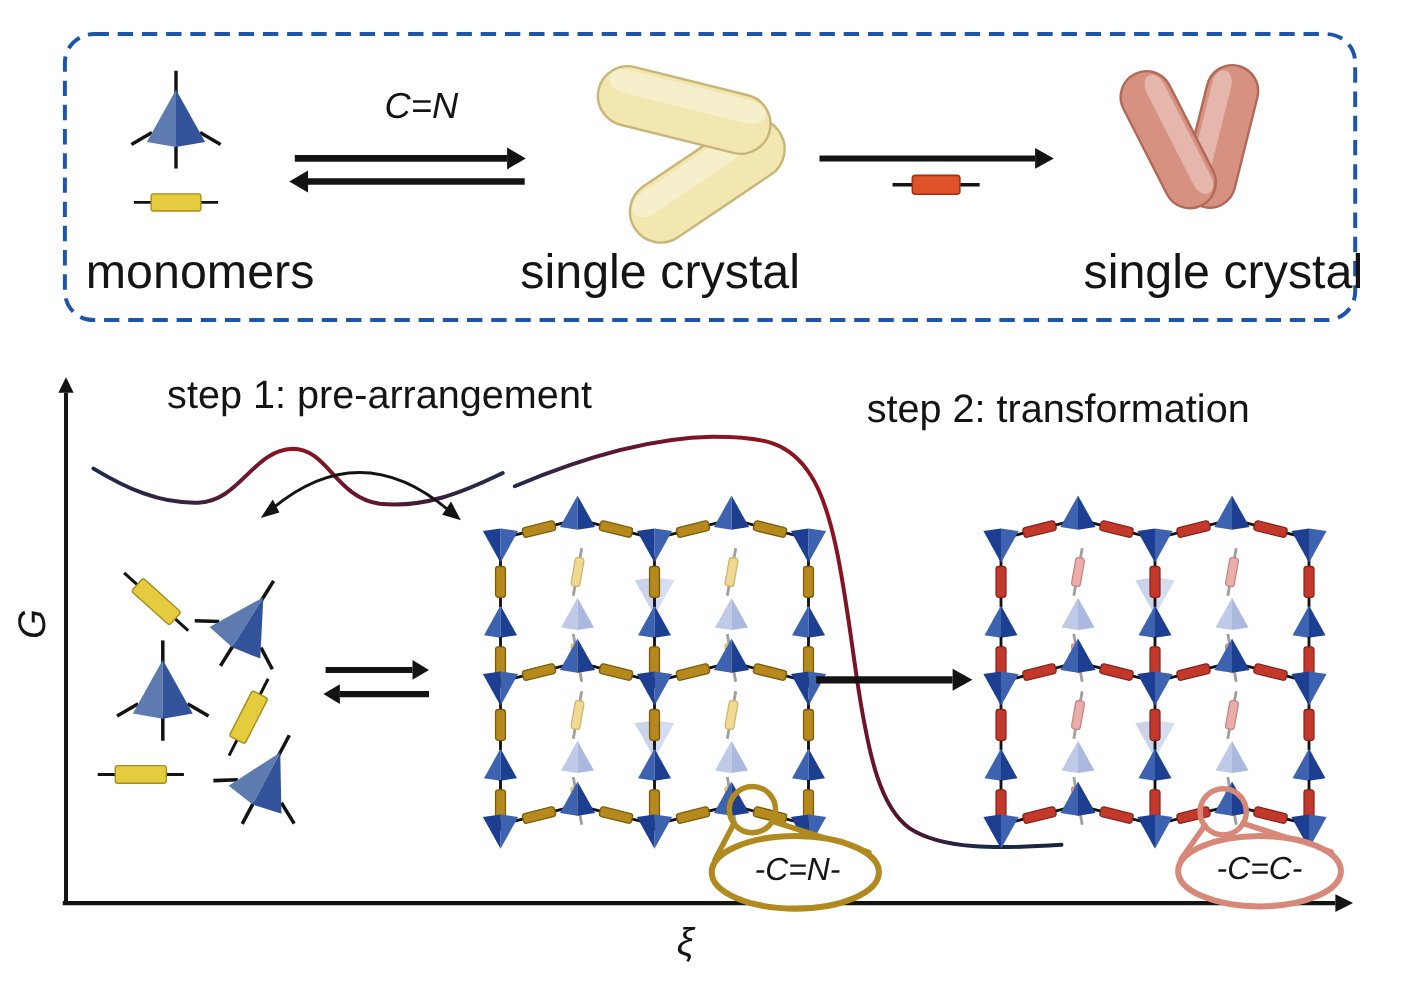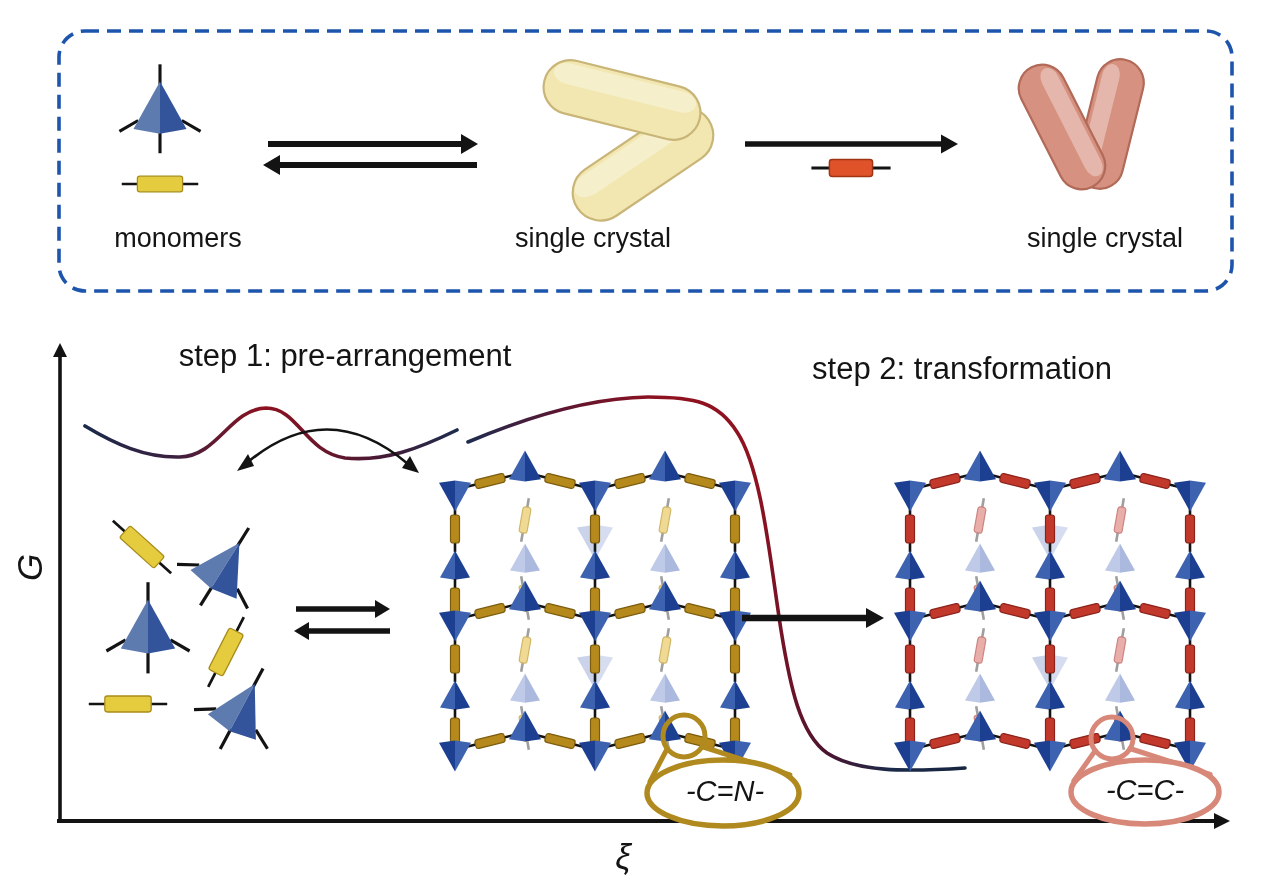--- a/index.html
+++ b/index.html
@@ -1,21 +1,21 @@
 <!DOCTYPE html>
 <html><head>
 <meta charset="utf-8">
 <style>
   html,body{margin:0;padding:0;background:#ffffff;}
   .stage{position:relative;width:1280px;height:895px;background:#ffffff;
          font-family:"Liberation Sans", sans-serif;overflow:hidden;}
   #canvas{position:absolute;left:0;top:0;}
   .txt{position:absolute;color:#141414;white-space:nowrap;text-align:center;line-height:1.1;}
-  .caption{font-size:27px;}
-  .heading{font-size:31px;}
+  .caption{font-size:44px;}
+  .heading{font-size:36px;}
   .rxn{font-size:33px;font-style:italic;}
   .axis{font-size:35px;font-style:italic;}
   .callout{font-size:29px;font-style:italic;}
   .vert{transform:rotate(-90deg);}
 </style>
 </head>
 <body>
 
 <div class="stage">
   <svg id="canvas" width="1280" height="895" viewBox="0 0 1280 895">
@@ -633,20 +633,21 @@
         <circle cx="684" cy="736" r="21" fill="none" stroke="#b08a1e" stroke-width="5"></circle>
       </g>
       <g>
         <path d="M 1095.2,750.6 L 1073.96,780.8 M 1129.85,748.5 L 1210.12,774.4" stroke="#d88878" stroke-width="5" fill="none" stroke-linecap="round"></path>
         <ellipse cx="1145" cy="792" rx="74" ry="32" fill="#ffffff" stroke="#d88878" stroke-width="5.5"></ellipse>
         <circle cx="1112" cy="738" r="21" fill="none" stroke="#d88878" stroke-width="5"></circle>
       </g>
     </svg>
 
   <div class="txt caption" style="left:78px;top:224px;width:200px;">monomers</div>
+  <div class="txt rxn" style="left:293px;top:78px;width:180px;">C=N</div>
   <div class="txt caption" style="left:473px;top:224px;width:240px;">single crystal</div>
   <div class="txt caption" style="left:985px;top:224px;width:240px;">single crystal</div>
 
   <div class="txt heading" style="left:145px;top:339px;width:400px;">step 1: pre-arrangement</div>
   <div class="txt heading" style="left:762px;top:352px;width:400px;">step 2: transformation</div>
   <div class="txt axis vert" style="left:-12px;top:548px;width:84px;">G</div>
   <div class="txt axis" style="left:573px;top:838px;width:100px;">ξ</div>
   <div class="txt callout" style="left:1055px;top:775px;width:180px;">-C=C-</div>
   <div class="txt callout" style="left:635px;top:776px;width:180px;">-C=N-</div>
 </div>

